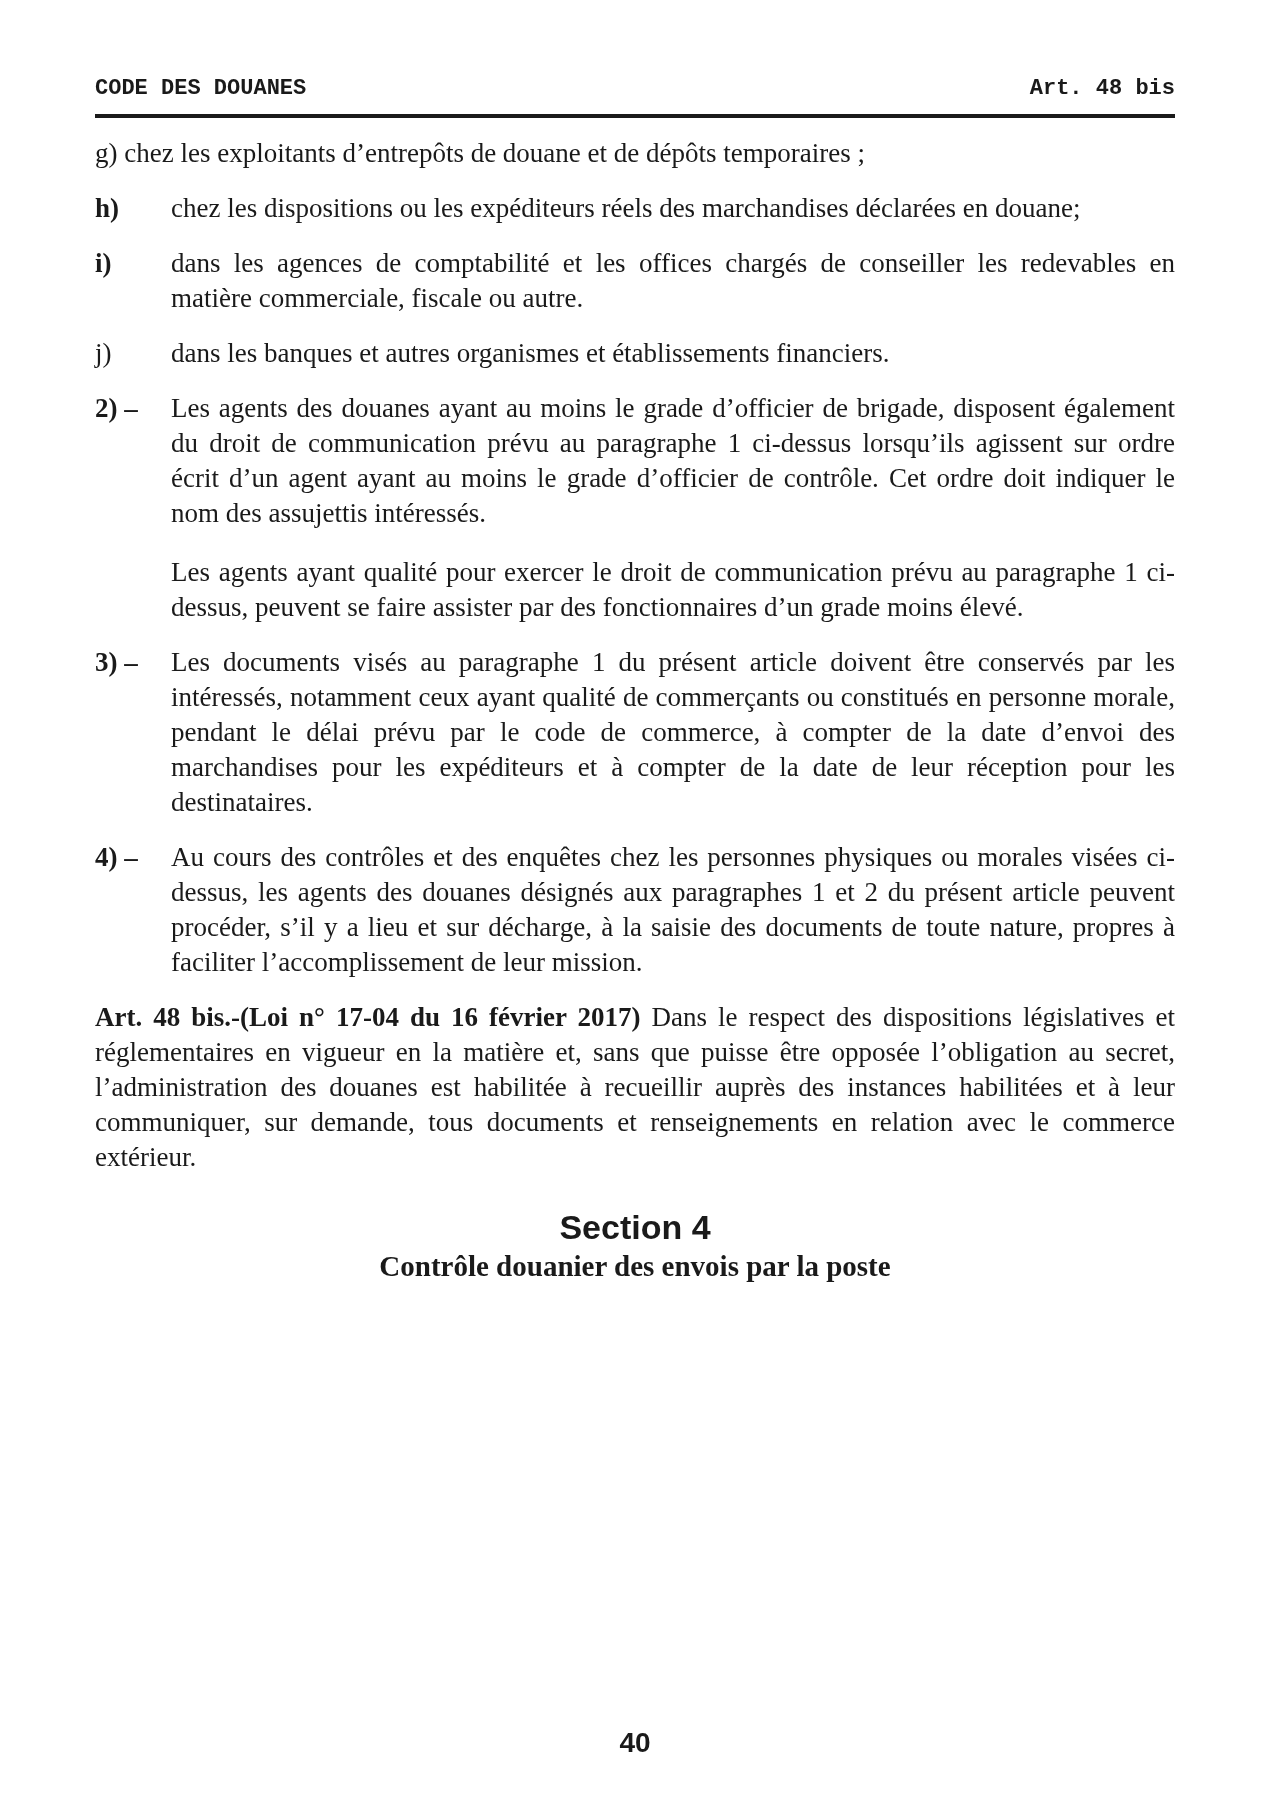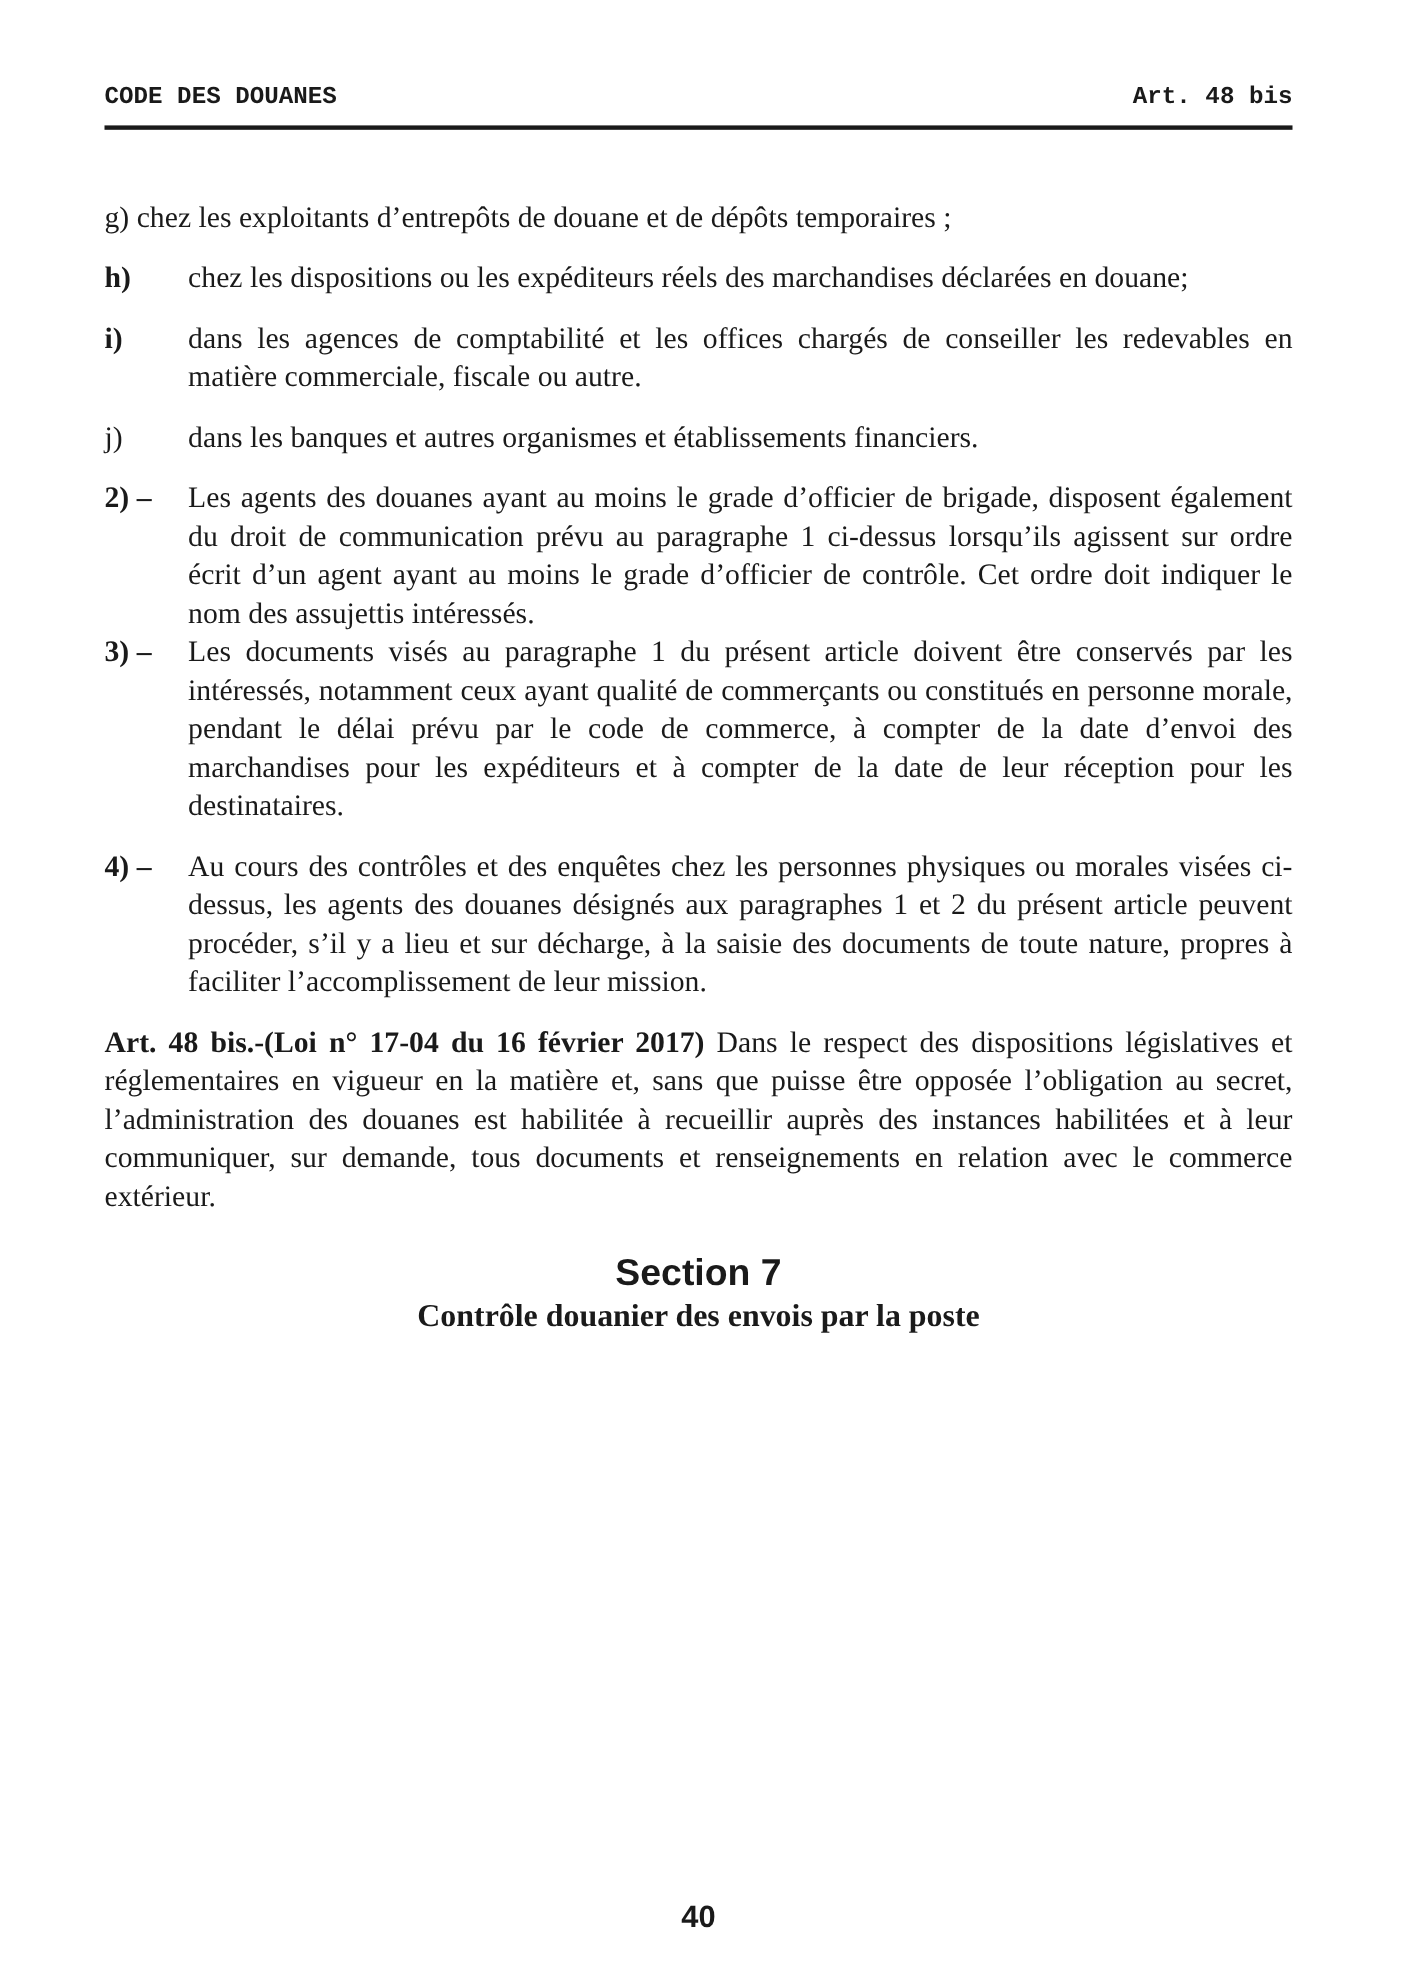--- a/index.html
+++ b/index.html
@@ -9,21 +9,21 @@
             font-family: Liberation Mono, monospace; font-weight: bold; font-size: 22px; }
   .header .left { position: absolute; left: 0; top: 0; }
   .header .right { position: absolute; right: 0; top: 0; }
   .header-rule { position: absolute; top: 114px; left: 0; width: 1080px; height: 4px; background: #1a1a1a; }
   .body { position: absolute; top: 136px; left: 0; width: 1080px;
           font-family: "Liberation Serif", serif; font-size: 27px; line-height: 35px; }
   .item { display: flex; margin-bottom: 20px; }
   .item .label { width: 76px; flex-shrink: 0; }
   .item .label.bold { font-weight: bold; }
   .item .text { flex: 1; text-align: justify; }
-  .plain { text-align: justify; margin-bottom: 20px; margin-top: 44px; }
+  .plain { text-align: justify; margin-bottom: 20px; }
   .subpara { margin-left: 76px; text-align: justify; margin-bottom: 20px; margin-top: 20px; }
   .article { text-align: justify; margin-top: 8px; }
   .article .head { font-weight: bold; }
   .article .law { font-weight: bold; }
   .section-title { text-align: center; font-family: "Liberation Sans", sans-serif; font-weight: bold;
                    font-size: 34px; line-height: 44px; margin-top: 30px; }
   .section-subtitle { text-align: center; font-weight: bold; font-size: 29px; margin-top: 0; margin-bottom: 34px; }
   .page-number { position: absolute; top: 1727px; left: 0; width: 1080px; text-align: center;
                  font-family: "Liberation Sans", sans-serif; font-weight: bold; font-size: 28px; }
 </style>
@@ -55,34 +55,35 @@
 
     <div class="item">
       <div class="label">j)</div>
       <div class="text">dans les banques et autres organismes et établissements financiers.</div>
     </div>
 
     <div class="item" style="margin-bottom:0">
       <div class="label bold">2) –</div>
       <div class="text">Les agents  des douanes ayant au moins le grade d’officier de brigade, disposent également du droit de communication prévu au paragraphe 1 ci-dessus lorsqu’ils agissent sur ordre écrit d’un agent ayant au moins le grade d’officier de contrôle. Cet ordre doit indiquer le nom des assujettis intéressés.</div>
     </div>
+    <div class="subpara" style="margin-top:24px">Les agents ayant qualité pour exercer le droit de communication prévu au paragraphe 1 ci-dessus, peuvent  se  faire assister par des fonctionnaires d’un grade moins élevé.</div>
 
     <div class="item">
       <div class="label bold">3) –</div>
       <div class="text">Les documents visés au  paragraphe 1 du présent article doivent  être conservés par les intéressés, notamment ceux ayant qualité de commerçants ou constitués en personne morale, pendant le délai prévu par le code de commerce, à compter de la date d’envoi des marchandises pour les expéditeurs et à compter de la date de leur réception pour  les destinataires.</div>
     </div>
 
     <div class="item">
       <div class="label bold">4) –</div>
       <div class="text">Au cours des contrôles et des enquêtes chez les personnes physiques ou morales visées ci-dessus, les agents des douanes désignés aux paragraphes 1 et 2 du présent  article peuvent procéder, s’il y a lieu et sur décharge, à la saisie des documents de toute nature, propres à faciliter l’accomplissement de leur mission.</div>
     </div>
 
     <div class="article">
       <span class="head">Art. 48 bis.-</span><span class="law">(Loi n° 17-04 du 16 février 2017)</span><span> Dans le respect des dispositions législatives et réglementaires en vigueur en la matière et, sans que puisse être opposée l’obligation au secret, l’administration des douanes est habilitée à recueillir auprès des instances habilitées et à leur communiquer, sur demande, tous documents et renseignements en relation avec le commerce extérieur.</span>
     </div>
 
-    <div class="section-title">Section 7</div>
+    <div class="section-title">Section 4</div>
     <div class="section-subtitle">Contrôle douanier des envois par la poste</div>
 
   </div>
 
   <div class="page-number">40</div>
 </div>
 
 </body></html>

